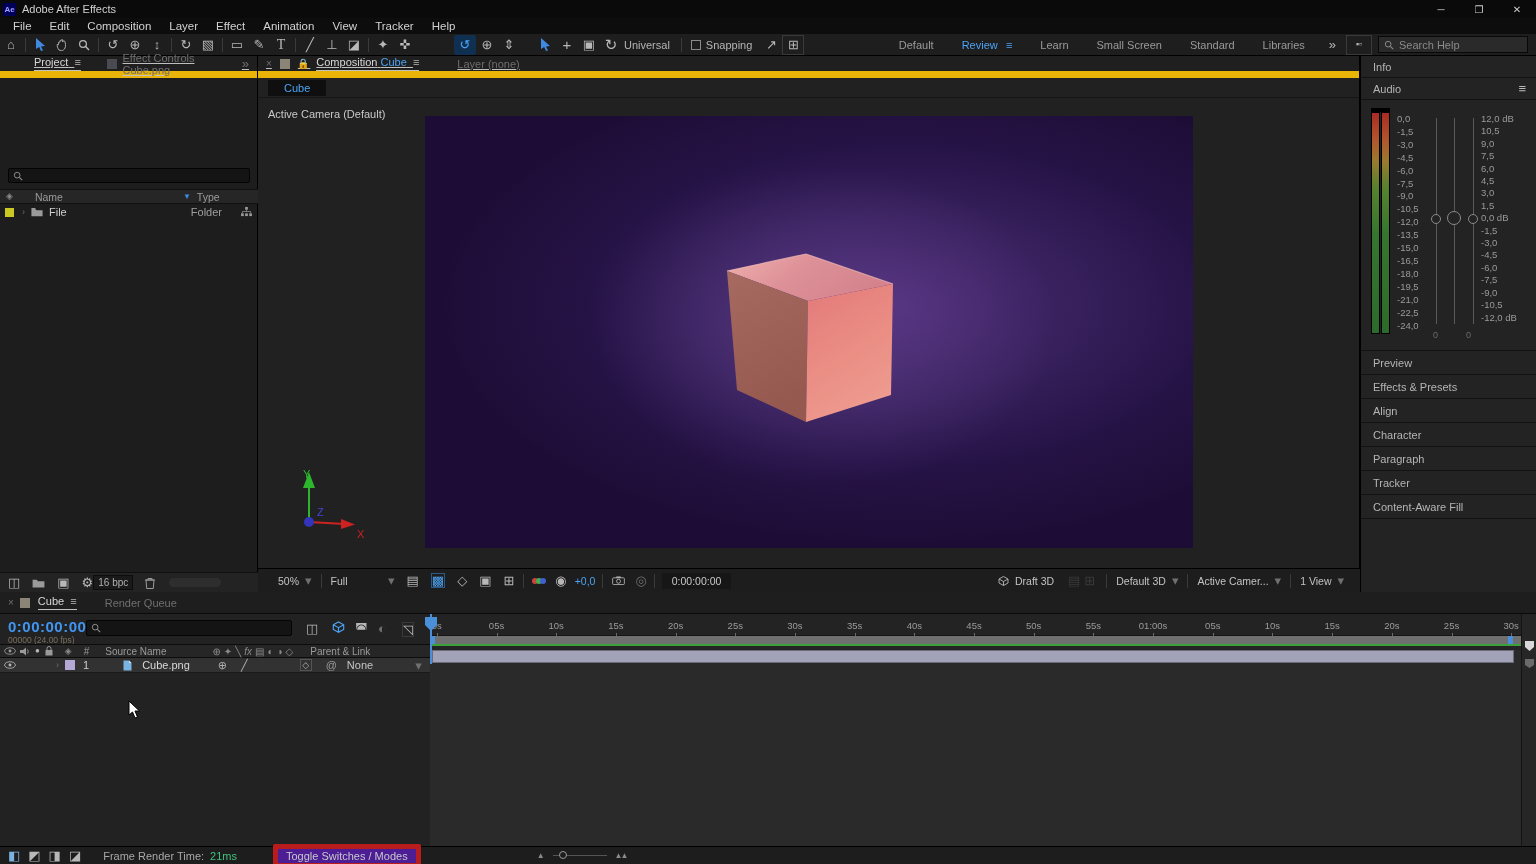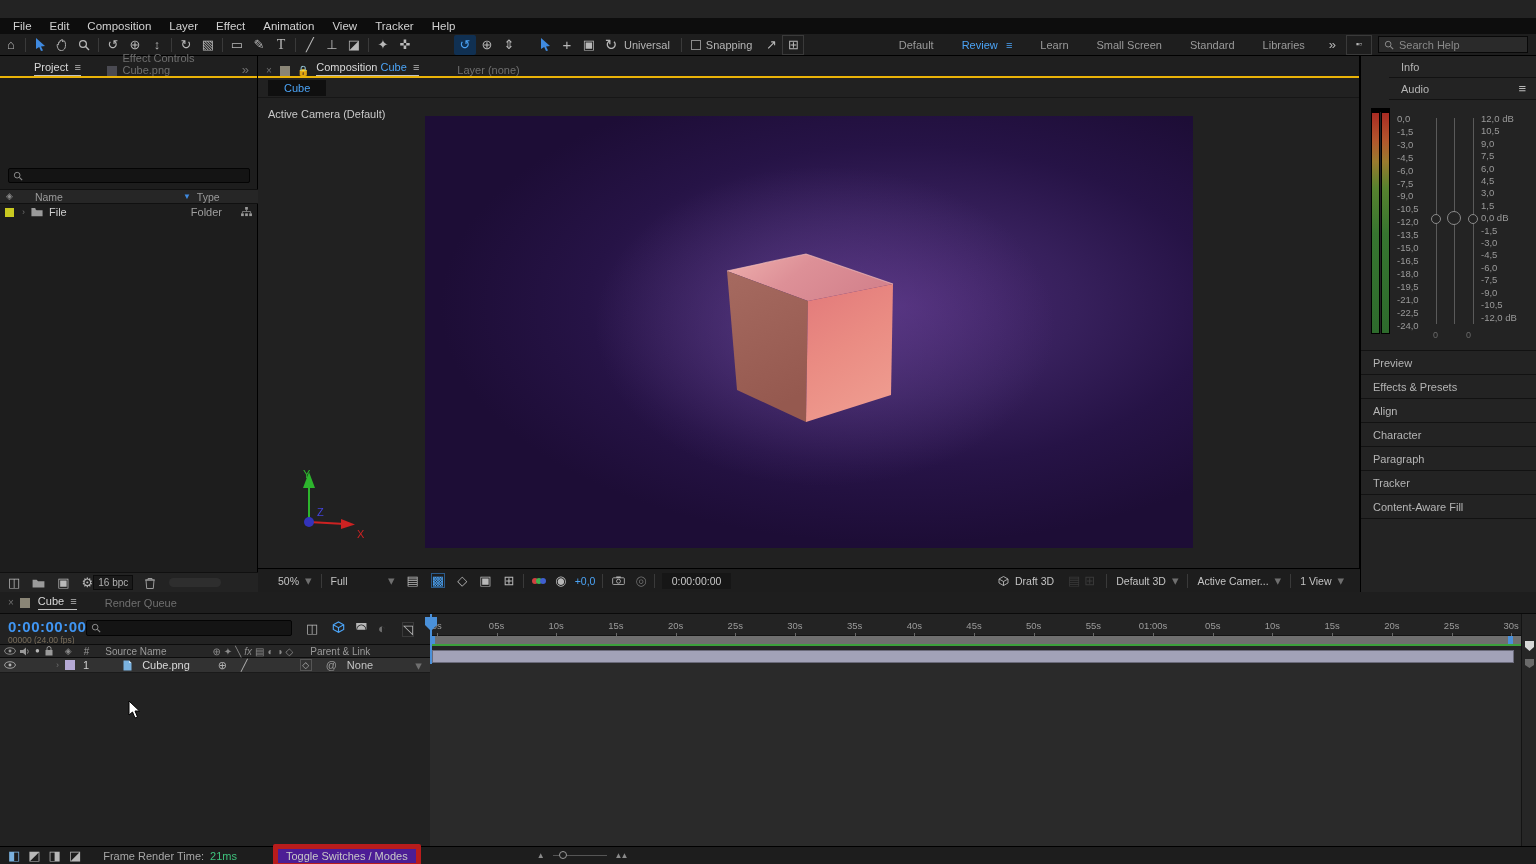--- a/index.html
+++ b/index.html
@@ -30,40 +30,40 @@
   .tool { width:22px; height:20px; display:flex; align-items:center; justify-content:center; }
   .tsep { width:1px; height:14px; background:#3a3a3a; margin:0 3px; }
   .workspaces { display:flex; align-items:center; }
   .workspaces span { padding:0 14px; color:#9a9a9a; font-size:11px; }
   .workspaces span:nth-child(2) { color:#4BA3F5; }
   .workspaces span:nth-child(2)::after { content:"\2009\2261"; color:#4BA3F5; margin-left:6px; }
   .helpsearch { display:flex; align-items:center; background:#2a2a2a; border:1px solid #080808; height:17px; width:150px; padding:0 5px; }
   .helpsearch span { color:#8a8a8a; margin-left:5px; }
 
   
-  .paneltabs { height:22px; display:flex; align-items:flex-end; background:#222222; border-bottom:2px solid #eab308; }
+  .paneltabs { height:22px; display:flex; align-items:center; background:#222222; border-bottom:7px solid #eab308;text-decoration:underline; }
   .activetab { color:#d8d8d8; border-bottom:1px solid #c0c0c0; padding-bottom:2px; }
 
   
   .project { left:0; top:56px; width:258px; height:536px; background:#1d1d1d; border-right:1px solid #000; }
   .searchbox { display:flex; align-items:center; background:#141414; border:1px solid #040404; border-radius:2px; height:15px; padding:0 4px; }
   .hdrrow { background:#262626; border-top:1px solid #101010; border-bottom:1px solid #101010; display:flex; align-items:center; font-size:10.5px; color:#9a9a9a; }
   .chip { width:10px; height:10px; display:inline-block; }
 
   
   .comp { left:258px; top:56px; width:1102px; height:536px; background:#212121; border-right:1px solid #000; }
   .viewer { left:167px; top:60px; width:768px; height:432px;
     background:radial-gradient(ellipse 60% 55% at 62% 44%, #4b2a74 0%, #37205c 38%, #261346 68%, #1d0d36 100%); }
   .compbottom { left:0; top:512px; width:1102px; height:24px; background:#1d1d1d; border-top:1px solid #000;
     display:flex; align-items:center; font-size:10.5px; }
   .ddl { display:flex; align-items:center; gap:6px; color:#c3c3c3; padding:2px 6px; }
 
   
   .side { left:1360px; top:56px; width:176px; height:536px; background:#232323; border-left:1px solid #000; }
-  .siderow { height:22px; line-height:22px; padding-left:12px; border-bottom:1px solid #121212; color:#b5b5b5; font-size:11px;margin-left:28px; }
+  .siderow { height:22px; line-height:22px; padding-left:12px; border-bottom:1px solid #121212; color:#b5b5b5; font-size:11px; }
   .sidelist span { display:block; height:24px; line-height:24px; padding-left:12px; border-bottom:1px solid #121212; color:#b5b5b5; font-size:11px; }
   .vulabels { display:flex; flex-direction:column; justify-content:space-between; font-size:9.5px; color:#9a9a9a; line-height:1; }
   .meter { width:9px; background:linear-gradient(to bottom, #a92b23 0%, #b3542c 12%, #9a7a2e 22%, #57822e 34%, #36752f 55%, #2d6b2c 100%); border:1px solid #000; }
   .slidertrack { width:1px; background:#5a5a5a; }
   .knob { border:1.5px solid #8a8a8a; border-radius:50%; background:#232323; }
 
   
   .timeline { left:0; top:592px; width:1536px; height:254px; background:#212121; }
   .tl-tabs { left:0; top:0; width:1536px; height:22px; background:#1e1e1e; border-bottom:1px solid #0a0a0a; display:flex; align-items:center; }
   .tl-left { left:0; top:22px; width:430px; height:232px; background:#222222; }
@@ -76,20 +76,29 @@
   .ruler span::after { content:""; position:absolute; left:50%; bottom:-6px; width:1px; height:4px; background:#6a6a6a; }
 
   
   .statusbar { left:0; top:846px; width:1536px; height:18px; background:#1d1d1d; border-top:1px solid #000; display:flex; align-items:center; }
 </style>
 </head>
 <body>
 
 <div id="root">
 
+  <div class="r titlebar">
+    <div class="aelogo">Ae</div>
+    <div class="apptitle">Adobe After Effects</div>
+    <div class="winctrl">
+      <div class="winbtn">─</div>
+      <div class="winbtn">❐</div>
+      <div class="winbtn">✕</div>
+    </div>
+  </div>
 
   <div class="r menubar">
       <span class="">File</span>
       <span class="">Edit</span>
       <span class="">Composition</span>
       <span class="">Layer</span>
       <span class="">Effect</span>
       <span class="">Animation</span>
       <span class="">View</span>
       <span class="">Tracker</span>

